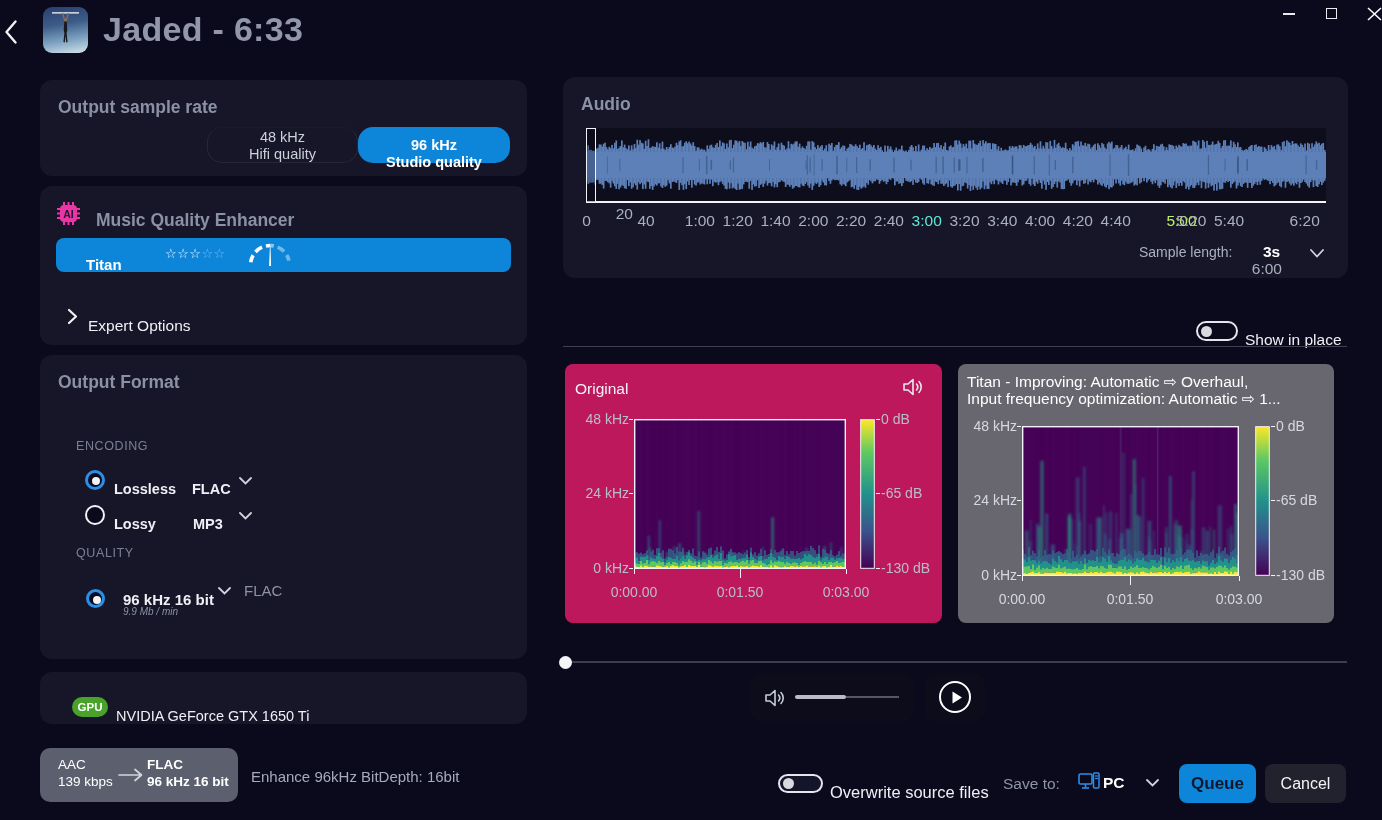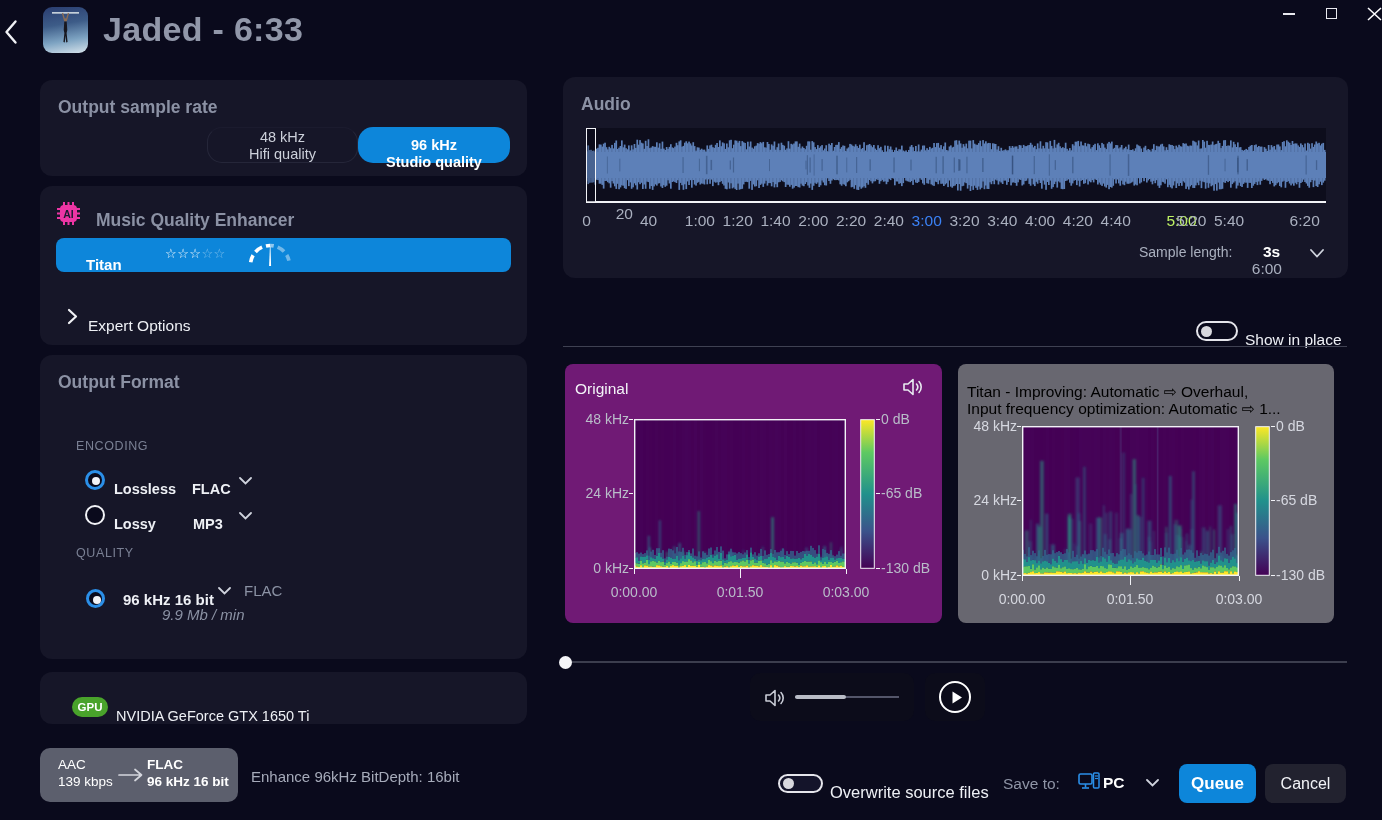--- a/index.html
+++ b/index.html
@@ -97,21 +97,21 @@
     </svg>
   <div class="abs" style="left:36px;top:191px;font-size:12.5px;letter-spacing:0.6px;color:#7a8094;">QUALITY</div>
 
   <div class="abs" style="left:46px;top:234px;width:19px;height:19px;border-radius:50%;border:3px solid #2b8fe8;background:#0a0a1c;"></div>
   <div class="abs" style="left:52.5px;top:240.5px;width:8px;height:8px;border-radius:50%;background:#f2f3f7;"></div>
   <div class="abs wtext" style="left:83px;top:227px;font-size:15px;font-weight:bold;">96 kHz 16 bit</div>
   <svg class="abs" style="left:178px;top:232px;" width="13" height="8" viewBox="0 0 13 8">
       <polyline points="1,1 6.5,6.5 12,1" fill="none" stroke="#cfd3dd" stroke-width="1.8" stroke-linecap="round"></polyline>
     </svg>
   <div class="abs" style="left:204px;top:227px;font-size:15px;color:#8b92a4;">FLAC</div>
-  <div class="abs" style="left:83px;top:251px;font-size:15px;font-style:italic;color:#8b92a4;margin-left:39px;">9.9 Mb / min</div>
+  <div class="abs" style="left:83px;top:251px;font-size:10px;font-style:italic;color:#8b92a4;">9.9 Mb / min</div>
 </div>
 
 <div class="panel" style="top:672px;height:52px;">
   <div class="abs" style="left:32px;top:25px;width:36px;height:20px;background:#49a32b;border-radius:10px;color:#fff;font-weight:bold;font-size:11.5px;text-align:center;line-height:20px;">GPU</div>
   <div class="abs wtext" style="left:76px;top:27px;font-size:14.5px;">NVIDIA GeForce GTX 1650 Ti</div>
 </div>
 
 <div class="abs" style="left:40px;top:748px;width:198px;height:54px;background:#5c5f6d;border-radius:10px;">
   <div class="abs" style="left:18px;top:9px;font-size:13.5px;line-height:16.5px;color:#fff;">AAC<br>139 kbps</div>
   <svg class="abs" style="left:78px;top:20px;" width="26" height="14" viewBox="0 0 26 14">
@@ -696,28 +696,28 @@
       <rect x="33.4" y="30.7" width="0.9" height="12.7" fill="#1d3358" opacity="0.38"></rect>
       <rect x="349.6" y="28.8" width="1.2" height="16.5" fill="#1d3358" opacity="0.38"></rect>
       <rect x="380.4" y="28.7" width="1.1" height="16.6" fill="#1d3358" opacity="0.38"></rect>
       <rect x="119.9" y="27.8" width="1.6" height="18.4" fill="#1d3358" opacity="0.38"></rect>
       <rect x="220.8" y="27.2" width="1.1" height="19.6" fill="#1d3358" opacity="0.38"></rect>
     </svg>
   <div class="abs" style="left:23px;top:124px;width:740px;height:1.5px;background:#f2f3f7;"></div>
   <div class="abs" style="left:23px;top:51px;width:10px;height:75px;border:1.5px solid #f2f3f7;background:rgba(10,10,28,0.25);"></div>
   <div class="abs" style="left:-6.5px;top:135px;width:60px;text-align:center;font-size:15.5px;color:#aab0bf;">0</div>
     <div class="abs" style="left:31.3px;top:128px;width:60px;text-align:center;font-size:15.5px;color:#aab0bf;">20</div>
-    <div class="abs" style="left:77px;top:135px;width:60px;font-size:15.5px;color:#aab0bf;">40</div>
+    <div class="abs" style="left:53px;top:135px;width:60px;text-align:center;font-size:15.5px;color:#aab0bf;">40</div>
     <div class="abs" style="left:106.9px;top:135px;width:60px;text-align:center;font-size:15.5px;color:#aab0bf;">1:00</div>
     <div class="abs" style="left:144.7px;top:135px;width:60px;text-align:center;font-size:15.5px;color:#aab0bf;">1:20</div>
     <div class="abs" style="left:182.5px;top:135px;width:60px;text-align:center;font-size:15.5px;color:#aab0bf;">1:40</div>
     <div class="abs" style="left:220.3px;top:135px;width:60px;text-align:center;font-size:15.5px;color:#aab0bf;">2:00</div>
     <div class="abs" style="left:258.1px;top:135px;width:60px;text-align:center;font-size:15.5px;color:#aab0bf;">2:20</div>
     <div class="abs" style="left:295.9px;top:135px;width:60px;text-align:center;font-size:15.5px;color:#aab0bf;">2:40</div>
-    <div class="abs" style="left:333.7px;top:135px;width:60px;text-align:center;font-size:15.5px;color:#3b82f6;">3:00</div>
+    <div class="abs" style="left:333.7px;top:135px;width:60px;text-align:center;font-size:15.5px;color:#5eead4;">3:00</div>
     <div class="abs" style="left:371.5px;top:135px;width:60px;text-align:center;font-size:15.5px;color:#aab0bf;">3:20</div>
     <div class="abs" style="left:409.3px;top:135px;width:60px;text-align:center;font-size:15.5px;color:#aab0bf;">3:40</div>
     <div class="abs" style="left:447.1px;top:135px;width:60px;text-align:center;font-size:15.5px;color:#aab0bf;">4:00</div>
     <div class="abs" style="left:484.9px;top:135px;width:60px;text-align:center;font-size:15.5px;color:#aab0bf;">4:20</div>
     <div class="abs" style="left:522.7px;top:135px;width:60px;text-align:center;font-size:15.5px;color:#aab0bf;">4:40</div>
     <div class="abs" style="left:560.5px;top:135px;width:60px;text-align:center;font-size:15.5px;color:#bef264;margin-left:28px;">5:00</div>
     <div class="abs" style="left:598.3px;top:135px;width:60px;text-align:center;font-size:15.5px;color:#aab0bf;">5:20</div>
     <div class="abs" style="left:636.1px;top:135px;width:60px;text-align:center;font-size:15.5px;color:#aab0bf;">5:40</div>
     <div class="abs" style="left:673.9px;top:135px;width:60px;text-align:center;font-size:15.5px;color:#aab0bf;margin-top:48px;">6:00</div>
     <div class="abs" style="left:711.7px;top:135px;width:60px;text-align:center;font-size:15.5px;color:#aab0bf;">6:20</div>
@@ -727,21 +727,21 @@
       <polyline points="1,1 7,7.5 13,1" fill="none" stroke="#cfd3dd" stroke-width="1.8" stroke-linecap="round"></polyline>
     </svg>
 </div>
 
 <div class="abs" style="left:1196px;top:321px;width:42px;height:20px;border-radius:11px;border:2px solid #e5e5eb;background:#0a0a1c;">
   <div class="abs" style="left:3px;top:2.5px;width:11px;height:11px;border-radius:50%;background:#d9d9de;"></div>
 </div>
 <div class="abs wtext" style="left:1245px;top:322px;font-size:15.5px;">Show in place</div>
 <div class="abs" style="left:563px;top:346px;width:784px;height:1px;background:#3f4152;"></div>
 
-<div class="abs" style="left:565px;top:364px;width:377px;height:259px;background:#701a75;border-radius:8px;">
+<div class="abs" style="left:565px;top:364px;width:377px;height:259px;background:#be185d;border-radius:8px;">
   <div class="abs" style="left:10px;top:16px;font-size:15.5px;color:#f2f3f7;">Original</div>
   <svg class="abs" style="left:336px;top:12px;" width="24" height="22" viewBox="0 0 24 22">
     <path d="M3 8 L7 8 L12 3.5 L12 18.5 L7 14 L3 14 Z" fill="none" stroke="#e8eaf0" stroke-width="1.6" stroke-linejoin="round"></path>
     <path d="M15.5 8 A 4.5 4.5 0 0 1 15.5 14" fill="none" stroke="#e8eaf0" stroke-width="1.6" stroke-linecap="round"></path>
     <path d="M18 5.5 A 8 8 0 0 1 18 16.5" fill="none" stroke="#e8eaf0" stroke-width="1.6" stroke-linecap="round"></path>
   </svg>
   <svg class="abs" style="left:69px;top:55px;" width="212" height="150" viewBox="0 0 212 150">
       <defs>
         <filter id="bl1" x="-5%" y="-5%" width="110%" height="110%">
           <feGaussianBlur stdDeviation="0.9"></feGaussianBlur>
@@ -1307,21 +1307,21 @@
           <stop offset="0.5" stop-color="#21918c"></stop>
           <stop offset="0.75" stop-color="#3b528b"></stop>
           <stop offset="1" stop-color="#440154"></stop>
         </linearGradient>
       </defs>
       <rect x="0.7" y="0.7" width="13.6" height="148.6" fill="url(#vir1)" stroke="#f2f3f7" stroke-width="1"></rect>
     </svg>
 </div>
 
 <div class="abs" style="left:958px;top:364px;width:376px;height:259px;background:#686770;border-radius:8px;">
-  <div class="abs" style="left:9px;top:19px;font-size:15.5px;line-height:17px;color:#000000;">Titan - Improving: Automatic ⇨ Overhaul,<br>Input frequency optimization: Automatic ⇨ 1...</div>
+  <div class="abs" style="left:9px;top:9px;font-size:15.5px;line-height:17px;color:#ffffff;">Titan - Improving: Automatic ⇨ Overhaul,<br>Input frequency optimization: Automatic ⇨ 1...</div>
   <svg class="abs" style="left:64px;top:62px;" width="217" height="150" viewBox="0 0 217 150">
       <defs>
         <filter id="bl2" x="-5%" y="-5%" width="110%" height="110%">
           <feGaussianBlur stdDeviation="1.1"></feGaussianBlur>
         </filter>
       </defs>
       <rect x="0" y="0" width="217" height="150" fill="#440154"></rect>
       <rect x="0" y="0" width="3" height="150" fill="#5b2080" opacity="0.03"></rect>
       <rect x="3" y="0" width="3" height="150" fill="#5b2080" opacity="0.07"></rect>
       <rect x="6" y="0" width="3" height="150" fill="#5b2080" opacity="0.07"></rect>
@@ -1986,14 +1986,14 @@
   <line x1="7.5" y1="12" x2="7.5" y2="15.5" stroke="#2b8fe8" stroke-width="1.6"></line>
   <line x1="4" y1="16" x2="11" y2="16" stroke="#2b8fe8" stroke-width="1.6"></line>
   <rect x="15.5" y="1" width="5.5" height="15" rx="1" fill="none" stroke="#2b8fe8" stroke-width="1.5"></rect>
   <line x1="17" y1="4" x2="20" y2="4" stroke="#2b8fe8" stroke-width="1.2"></line>
   <line x1="17" y1="6.5" x2="20" y2="6.5" stroke="#2b8fe8" stroke-width="1.2"></line>
 </svg>
 <div class="abs" style="left:1103px;top:774px;font-size:15.5px;font-weight:bold;color:#fff;">PC</div>
 <svg class="abs" style="left:1146px;top:779px;" width="13" height="8" viewBox="0 0 13 8">
     <polyline points="1,1 6.5,6.5 12,1" fill="none" stroke="#cfd3dd" stroke-width="1.8" stroke-linecap="round"></polyline>
   </svg>
-<div class="abs" style="left:1179px;top:764px;width:77px;height:39px;background:#0d86da;border-radius:8px;color:#ffffff;font-weight:bold;font-size:17px;text-align:center;line-height:39px;">Queue</div>
+<div class="abs" style="left:1179px;top:764px;width:77px;height:39px;background:#0d86da;border-radius:8px;color:#0f172a;font-weight:bold;font-size:17px;text-align:center;line-height:39px;">Queue</div>
 <div class="abs" style="left:1265px;top:764px;width:81px;height:39px;background:#22222f;border-radius:8px;color:#f2f3f7;font-size:16px;text-align:center;line-height:39px;">Cancel</div>
 
 </body></html>

